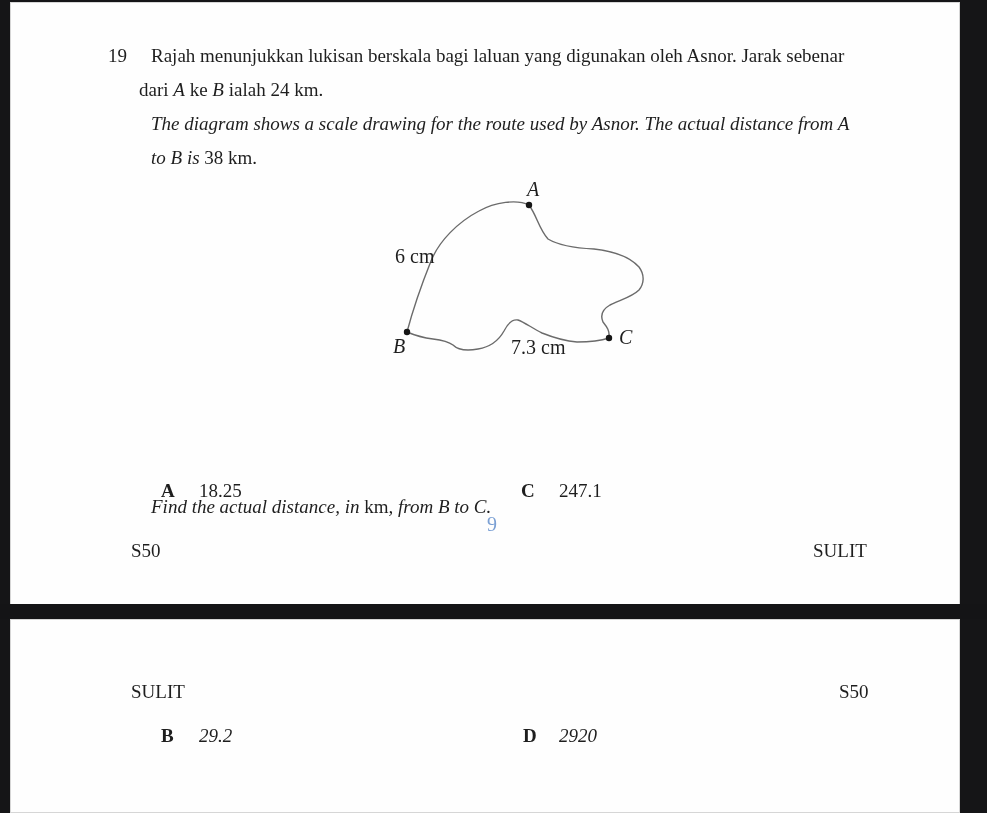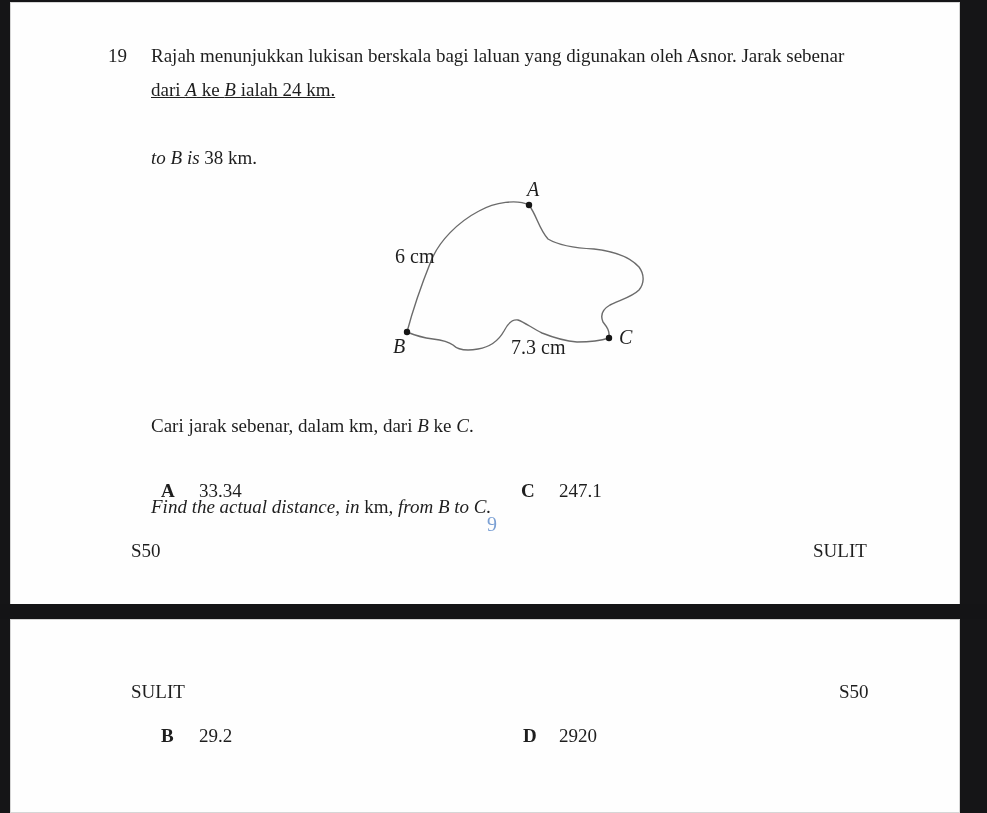--- a/index.html
+++ b/index.html
@@ -37,22 +37,23 @@
 <body>
 
 <div class="stage">
 
   <div class="page page1">
 
     <div class="t qnum" style="left:97px;top:41px;">19</div>
 
     <div class="t" style="left:140px;top:41px;">Rajah menunjukkan lukisan berskala bagi laluan yang digunakan oleh Asnor. Jarak sebenar</div>
 
-    <div class="t" style="left:140px;top:75px;text-decoration:underline;"><span>dari </span><span class="it">A</span><span> ke </span><span class="it">B</span><span> ialah 24 km.</span></div>
+    <div class="t" style="left:128px;top:75px;"><span>dari </span><span class="it">A</span><span> ke </span><span class="it">B</span><span> ialah 24 km.</span></div>
 
+    <div class="t it" style="left:140px;top:109px;">The diagram shows a scale drawing for the route used by Asnor. The actual distance from A</div>
 
     <div class="t" style="left:140px;top:143px;"><span class="it">to B is </span><span>38 km.</span></div>
 
     <svg style="position:absolute;left:370px;top:168px;" width="290" height="200" viewBox="0 0 290 200">
       <path d="M 26 161
                C 31 142, 40 115, 50 90
                C 58 70, 77 51, 98 40
                C 114 31, 136 28, 148 34
                C 156 45, 158 58, 167 68
                C 177 74, 192 77, 213 78
@@ -72,40 +73,39 @@
       <circle cx="148" cy="34" r="3.2" fill="#161616"></circle>
       <circle cx="26" cy="161" r="3.2" fill="#161616"></circle>
       <circle cx="228" cy="167" r="3.2" fill="#161616"></circle>
       <text x="152" y="25" text-anchor="middle" class="pt-label">A</text>
       <text x="18" y="182" text-anchor="middle" class="pt-label">B</text>
       <text x="238" y="173" text-anchor="start" class="pt-label">C</text>
       <text x="14" y="92" text-anchor="start" class="len-label">6 cm</text>
       <text x="130" y="183" text-anchor="start" class="len-label">7.3 cm</text>
     </svg>
 
-    <div class="t" style="left:140px;top:411px;"><span>Cari jarak sebenar, dalam km, dari </span><span class="it">B</span><span> ke </span><span class="it">C</span><span>.</span></div>
 
     <div class="t" style="left:140px;top:445px;margin-top:47px;"><span class="it">Find the actual distance, in </span><span>km</span><span class="it">, from B to C.</span></div>
 
     <div class="t opt-letter" style="left:150px;top:476px;">A</div>
-    <div class="t" style="left:188px;top:476px;">33.34</div>
+    <div class="t" style="left:188px;top:476px;">18.25</div>
     <div class="t opt-letter" style="left:510px;top:476px;">C</div>
     <div class="t" style="left:548px;top:476px;">247.1</div>
 
     <div class="t pageno" style="left:470px;top:509px;width:22px;text-align:center;">9</div>
 
     <div class="t" style="left:120px;top:536px;">S50</div>
     <div class="t" style="left:802px;top:536px;">SULIT</div>
   </div>
 
   <div class="divider"></div>
 
   <div class="page page2">
     <div class="t" style="left:120px;top:60px;">SULIT</div>
     <div class="t" style="left:828px;top:60px;">S50</div>
 
     <div class="t opt-letter" style="left:150px;top:104px;">B</div>
-    <div class="t" style="left:188px;top:104px;">29.2</div>
+    <div class="t" style="left:188px;top:104px;font-style:italic;">29.2</div>
     <div class="t opt-letter" style="left:512px;top:104px;">D</div>
-    <div class="t" style="left:548px;top:104px;">2920</div>
+    <div class="t" style="left:548px;top:104px;font-style:italic;">2920</div>
   </div>
 
 </div>
 
 </body></html>

